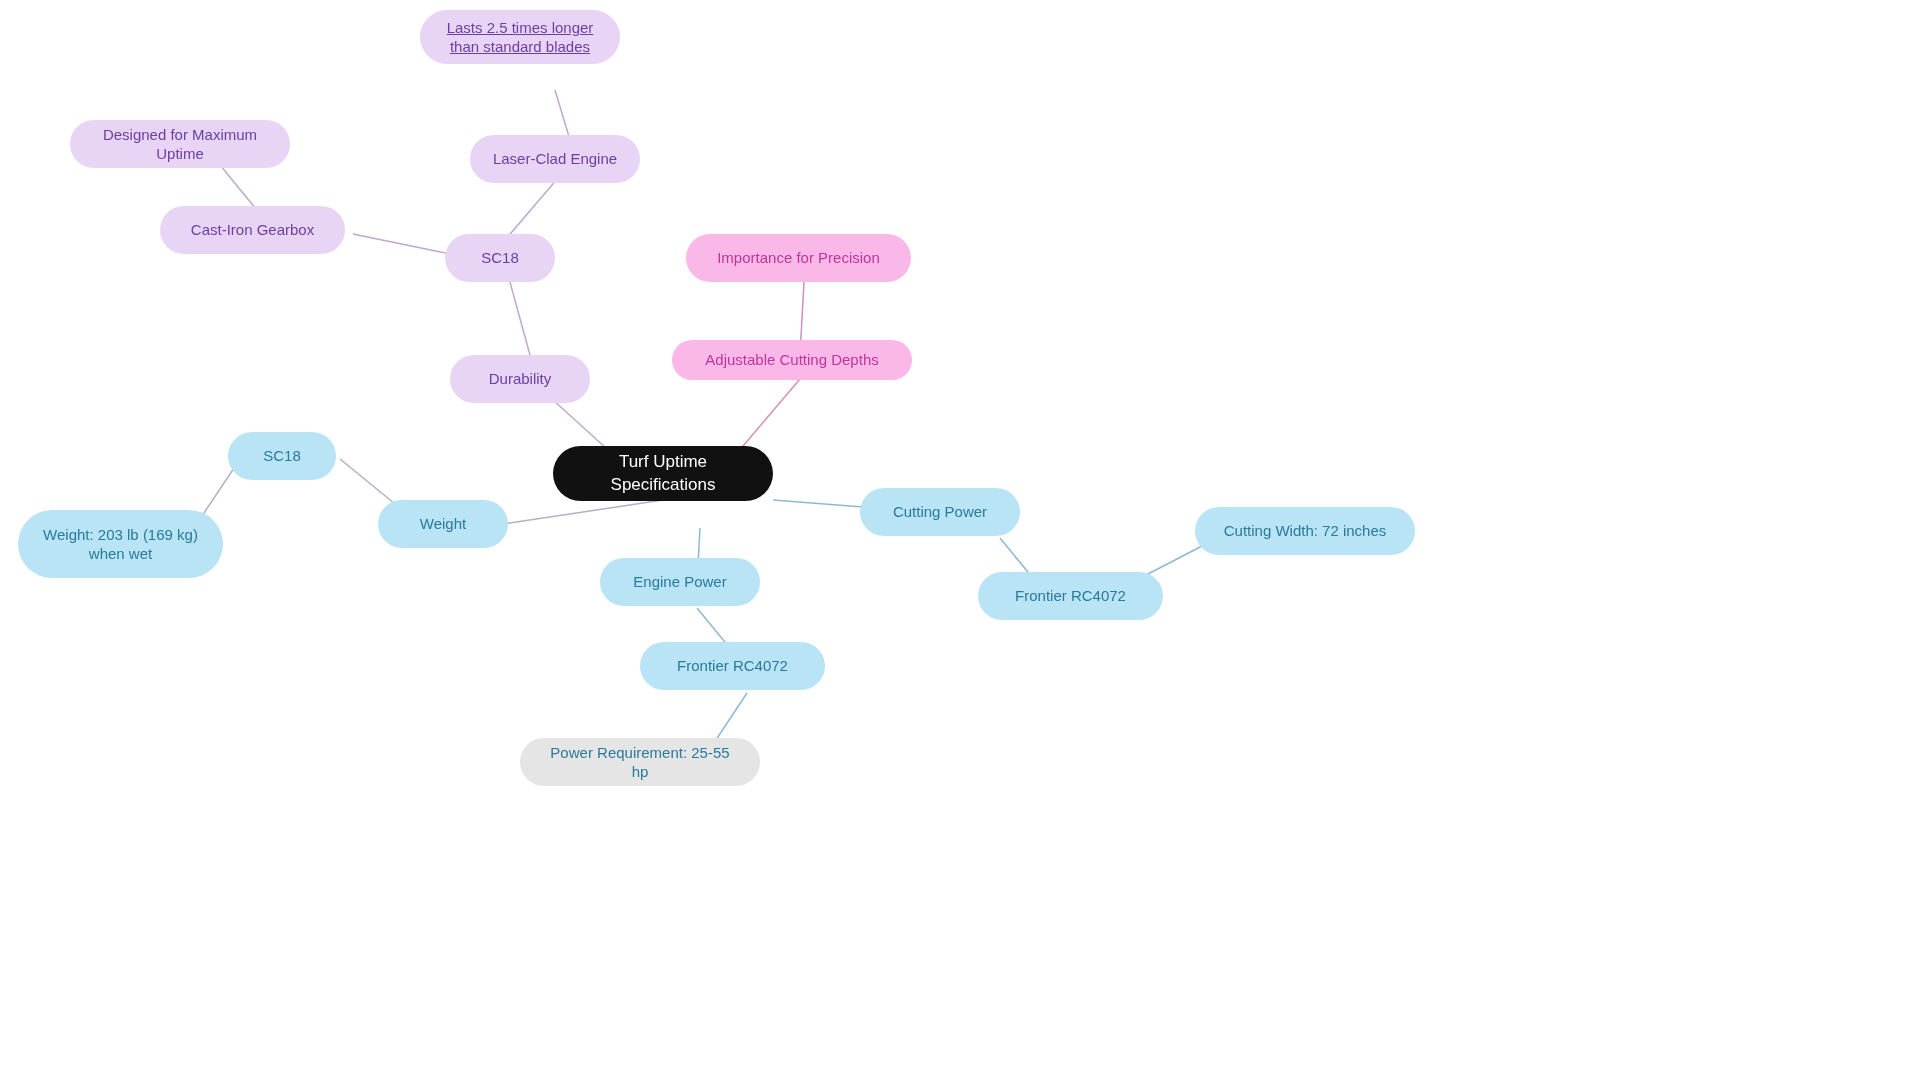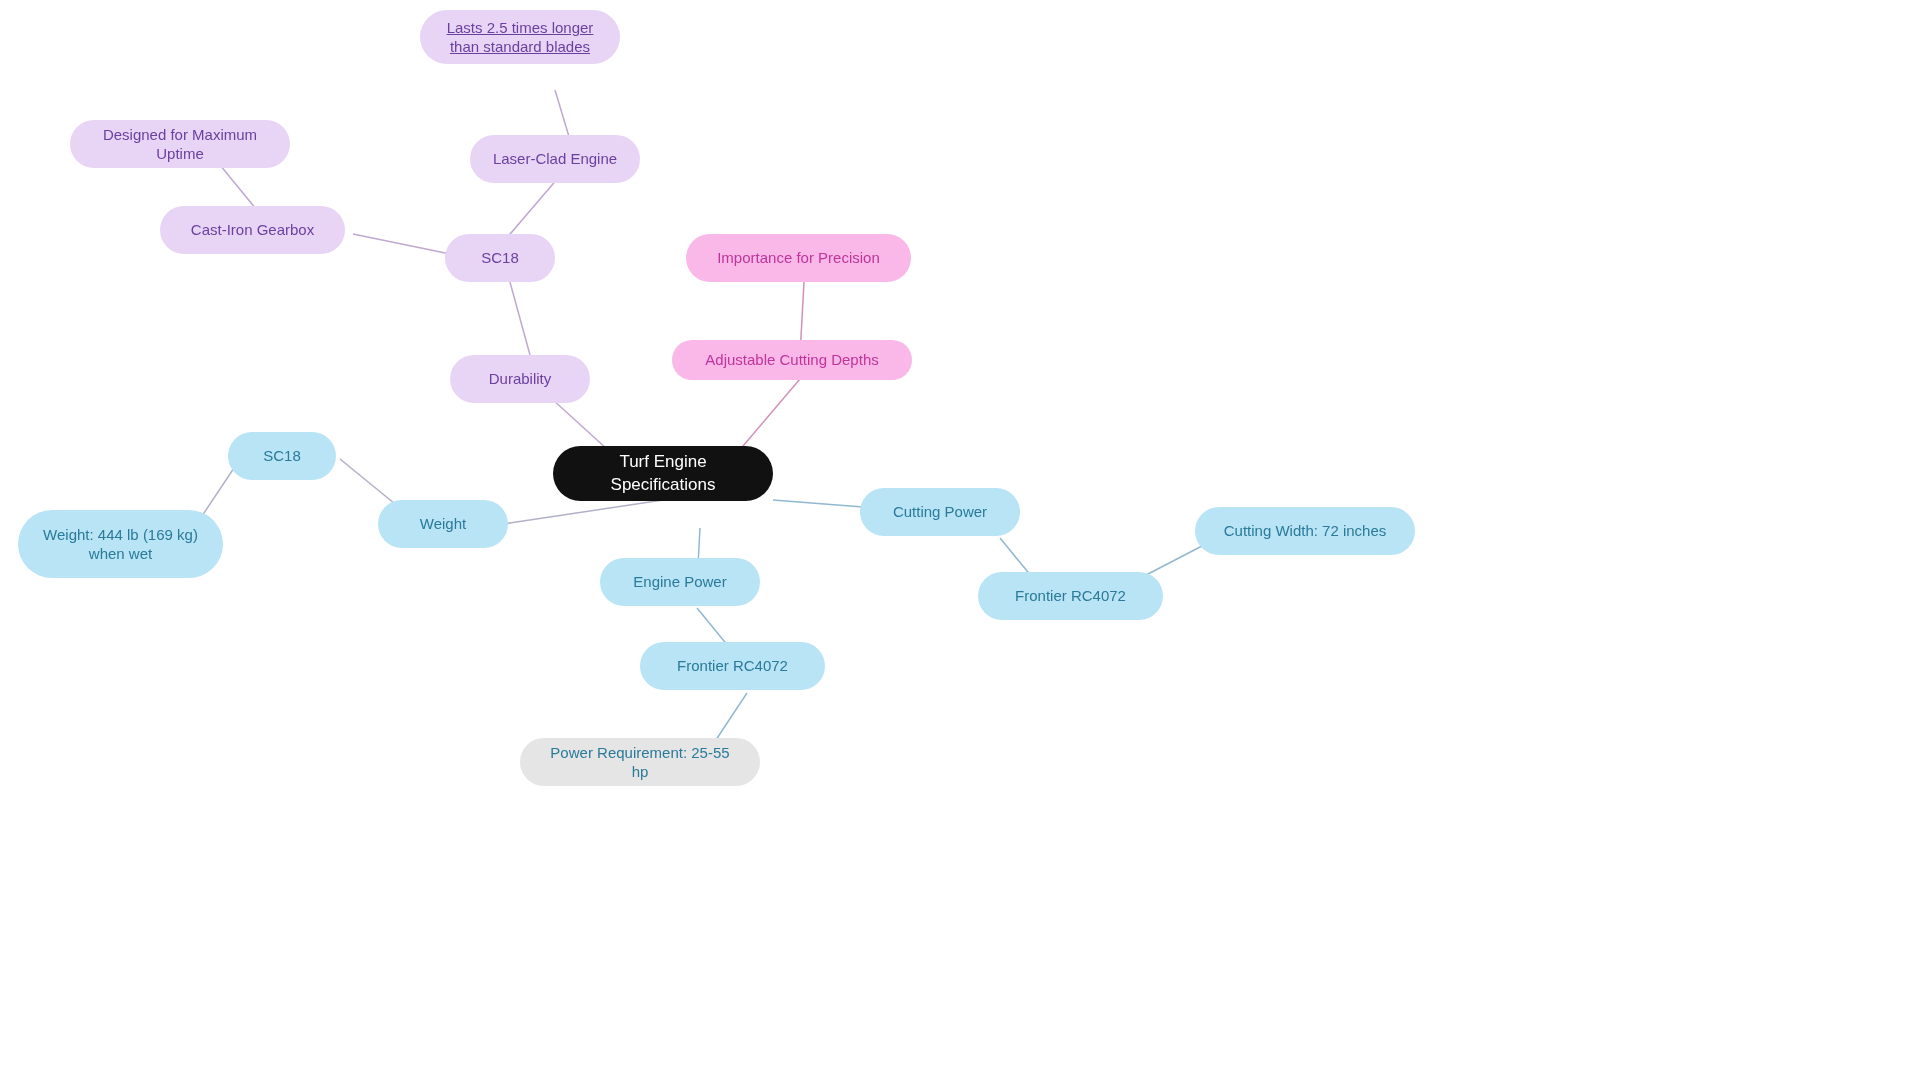--- a/index.html
+++ b/index.html
@@ -104,21 +104,21 @@
 
   <line x1="697" y1="608" x2="747" y2="669" stroke="#90b8d0" stroke-width="1.5"></line>
 
   <line x1="747" y1="693" x2="700" y2="764" stroke="#90b8d0" stroke-width="1.5"></line>
 
   <line x1="1000" y1="538" x2="1050" y2="599" stroke="#90b8d0" stroke-width="1.5"></line>
 
   <line x1="1100" y1="599" x2="1225" y2="534" stroke="#90b8d0" stroke-width="1.5"></line>
 </svg>
 
-<div class="node node-center" style="left: 553px; top: 446px; width: 220px; height: 55px;">Turf Engine Specifications</div>
+<div class="node node-center" style="left: 553px; top: 446px; width: 220px; height: 55px;">Turf Uptime Specifications</div>
 
 <div class="node node-purple" style="left: 420px; top: 10px; width: 200px; height: 54px; text-decoration: underline;">Lasts 2.5 times longer than standard blades</div>
 
 <div class="node node-purple" style="left: 470px; top: 135px; width: 170px; height: 48px;">Laser-Clad Engine</div>
 
 <div class="node node-purple" style="left: 445px; top: 234px; width: 110px; height: 48px;">SC18</div>
 
 <div class="node node-purple" style="left: 70px; top: 120px; width: 220px; height: 48px;">Designed for Maximum Uptime</div>
 
 <div class="node node-purple" style="left: 160px; top: 206px; width: 185px; height: 48px;">Cast-Iron Gearbox</div>
@@ -126,21 +126,21 @@
 <div class="node node-purple" style="left: 450px; top: 348px; width: 140px; height: 48px; margin-top: 7px;">Durability</div>
 
 <div class="node node-pink" style="left: 686px; top: 234px; width: 225px; height: 48px;">Importance for Precision</div>
 
 <div class="node node-pink" style="left: 672px; top: 340px; width: 240px; height: 40px;">Adjustable Cutting Depths</div>
 
 <div class="node node-blue" style="left: 378px; top: 500px; width: 130px; height: 48px;">Weight</div>
 
 <div class="node node-blue" style="left: 228px; top: 432px; width: 108px; height: 48px;">SC18</div>
 
-<div class="node node-blue" style="left: 18px; top: 510px; width: 205px; height: 68px;">Weight: 444 lb (169 kg) when wet</div>
+<div class="node node-blue" style="left: 18px; top: 510px; width: 205px; height: 68px;">Weight: 203 lb (169 kg) when wet</div>
 
 <div class="node node-blue" style="left: 600px; top: 558px; width: 160px; height: 48px;">Engine Power</div>
 
 <div class="node node-blue" style="left: 640px; top: 642px; width: 185px; height: 48px;">Frontier RC4072</div>
 
 <div class="node node-lightblue" style="left: 520px; top: 738px; width: 240px; height: 48px;">Power Requirement: 25-55 hp</div>
 
 <div class="node node-blue" style="left: 860px; top: 488px; width: 160px; height: 48px;">Cutting Power</div>
 
 <div class="node node-blue" style="left: 978px; top: 572px; width: 185px; height: 48px;">Frontier RC4072</div>

